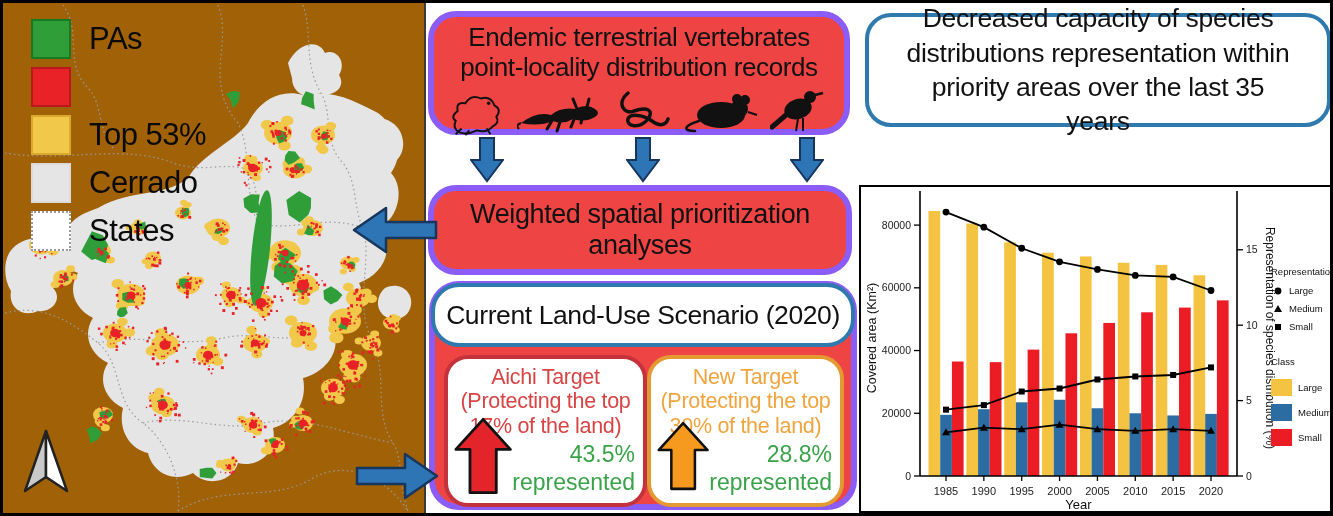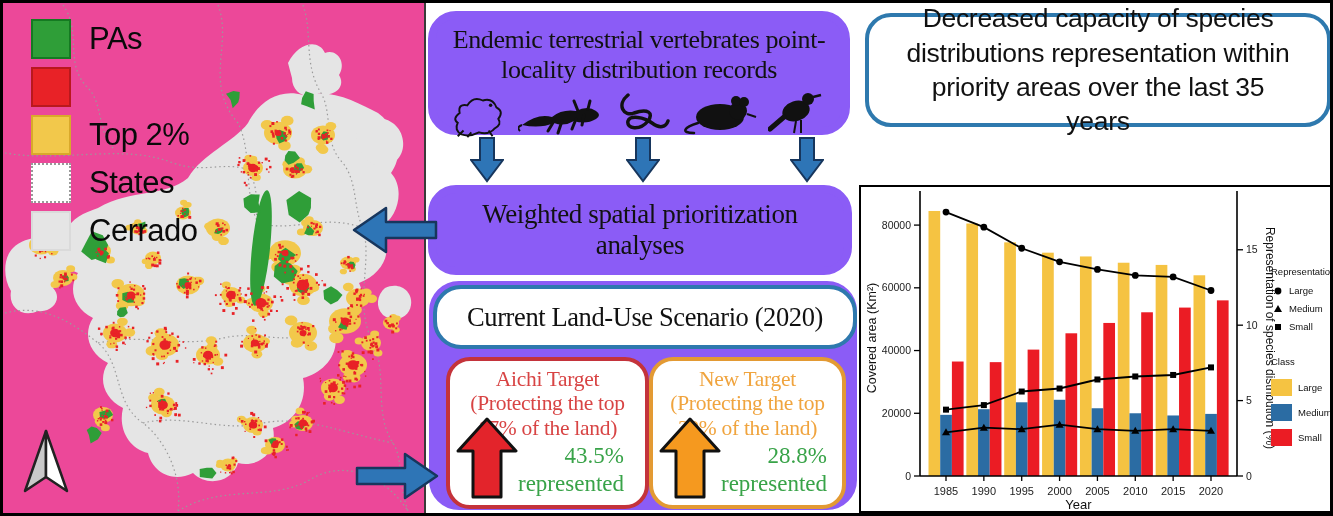--- a/index.html
+++ b/index.html
@@ -3,31 +3,31 @@
 <meta charset="utf-8">
 <style>
   html,body{margin:0;padding:0;background:#888;}
   *{box-sizing:border-box;}
   .fig{
     position:relative;width:1333px;height:516px;background:#fff;
     border:3px solid #000;overflow:hidden;
     font-family:"Liberation Sans", sans-serif;color:#111;
   }
   
-  .map-panel{position:absolute;left:0;top:0;width:421px;height:510px;background:#ec4899;}
+  .map-panel{position:absolute;left:0;top:0;width:421px;height:510px;background:#a16207;}
   .map-panel svg.mapsvg{position:absolute;left:0;top:0;}
   .map-legend{position:absolute;left:28px;top:12px;z-index:5;}
   .legend-row{display:flex;align-items:center;gap:18px;height:48px;}
   .legend-swatch{width:40px;height:40px;flex:0 0 auto;}
   .legend-label{font-size:31px;color:#0a0a0a;letter-spacing:-0.5px;}
   .compass{position:absolute;left:12px;top:424px;z-index:5;}
   .vsep{position:absolute;left:421px;top:0;width:2px;height:516px;background:#3a3a3a;z-index:6;}
   
   .flow-panel{position:absolute;left:423px;top:0;width:433px;height:510px;background:#fff;}
-  .bluebox{border:8px solid #8b5cf6;border-radius:28px;background:#8b5cf6;position:absolute;font-family:Liberation Serif, serif;}
+  .bluebox{border:6px solid #8b5cf6;border-radius:28px;background:#ef4444;position:absolute;}
   .records-box{left:2px;top:8px;width:422px;height:124px;text-align:center;padding-top:6px;}
   .records-text{font-size:26px;line-height:1.15;letter-spacing:-0.4px;}
   .animals{display:flex;justify-content:space-between;align-items:flex-end;padding:2px 18px 0 14px;}
   .down-arrows{position:absolute;top:134px;left:0;width:433px;height:46px;}
   .down-arrow{position:absolute;top:0;}
   .prior-box{left:2px;top:182px;width:424px;height:90px;display:flex;align-items:center;justify-content:center;text-align:center;}
   .prior-text{font-size:27px;line-height:1.15;letter-spacing:-0.4px;padding:0 30px;}
   .scenario-box{left:3px;top:278px;width:428px;height:229px;border-radius:30px;}
   .scenario-title{position:absolute;left:-4px;top:-4px;width:424px;height:64px;border:4px solid #2E79AE;
     border-radius:28px;background:#fff;display:flex;align-items:center;justify-content:center;
@@ -1164,29 +1164,29 @@
     <div class="map-legend" id="map-legend">
         <div class="legend-row">
           <div class="legend-swatch" style="background: rgb(47, 158, 56); border: 2px solid rgb(21, 122, 34);"></div>
           <div class="legend-label">PAs</div>
         </div>
         <div class="legend-row">
           <div class="legend-swatch" style="background: rgb(232, 34, 39); border: 2px solid rgb(185, 24, 29);"></div>
         </div>
         <div class="legend-row">
           <div class="legend-swatch" style="background: rgb(242, 200, 75); border: 2px solid rgb(217, 169, 43);"></div>
-          <div class="legend-label">Top 2%</div>
+          <div class="legend-label">Top 53%</div>
+        </div>
+        <div class="legend-row">
+          <div class="legend-swatch" style="background: rgb(229, 229, 229); border: 2px solid rgb(218, 218, 218);"></div>
+          <div class="legend-label">Cerrado</div>
         </div>
         <div class="legend-row">
           <div class="legend-swatch" style="background: rgb(255, 255, 255); border: 2px dotted rgb(153, 153, 153);"></div>
           <div class="legend-label">States</div>
-        </div>
-        <div class="legend-row">
-          <div class="legend-swatch" style="background: rgb(229, 229, 229); border: 2px solid rgb(218, 218, 218);"></div>
-          <div class="legend-label">Cerrado</div>
         </div>
       </div>
     <svg class="compass" width="62" height="70" viewBox="0 0 62 70">
       <polygon points="31,4 10,64 31,50" fill="#c9c9c9" stroke="#222" stroke-width="2.5" stroke-linejoin="round"></polygon>
       <polygon points="31,4 52,64 31,50" fill="#ffffff" stroke="#222" stroke-width="2.5" stroke-linejoin="round"></polygon>
     </svg>
   </div>
   <div class="vsep"></div>
 
   <div class="flow-panel">

